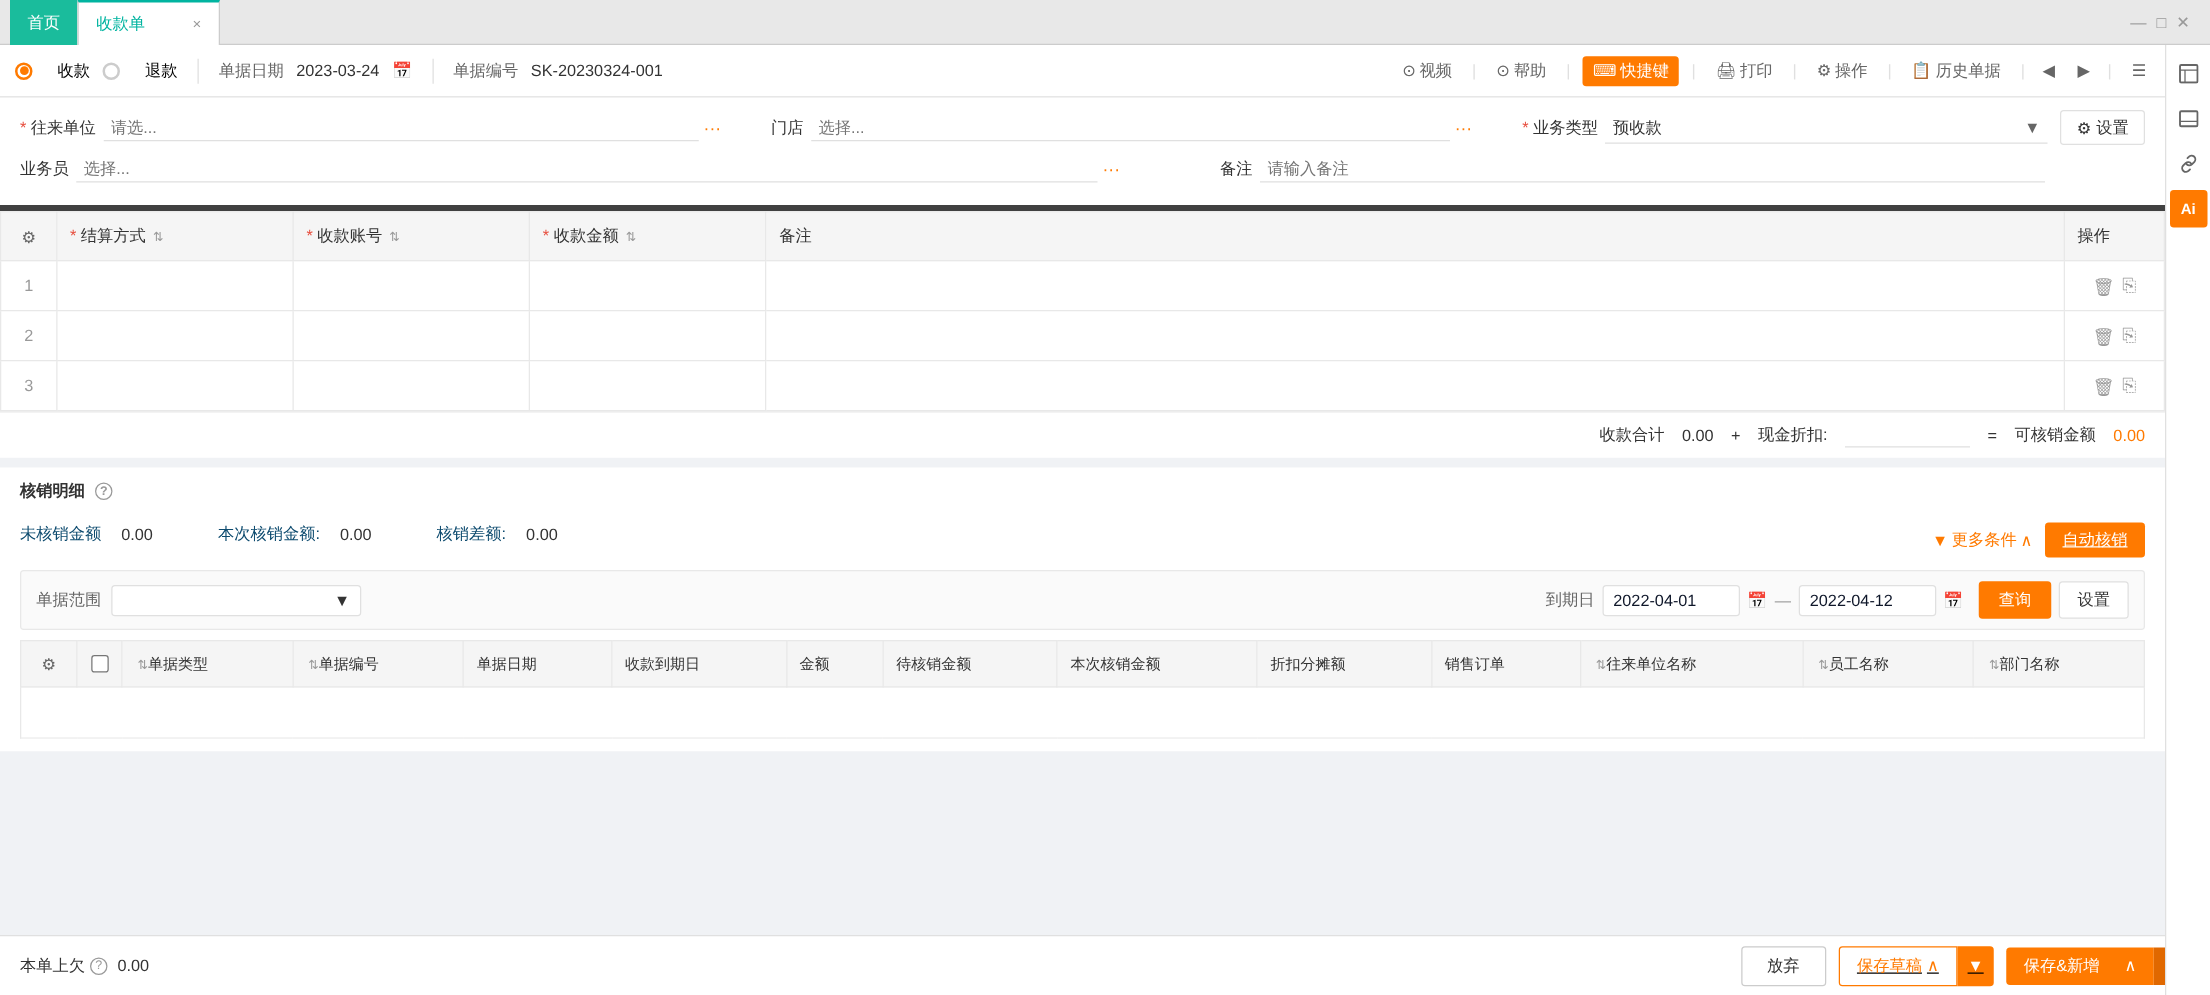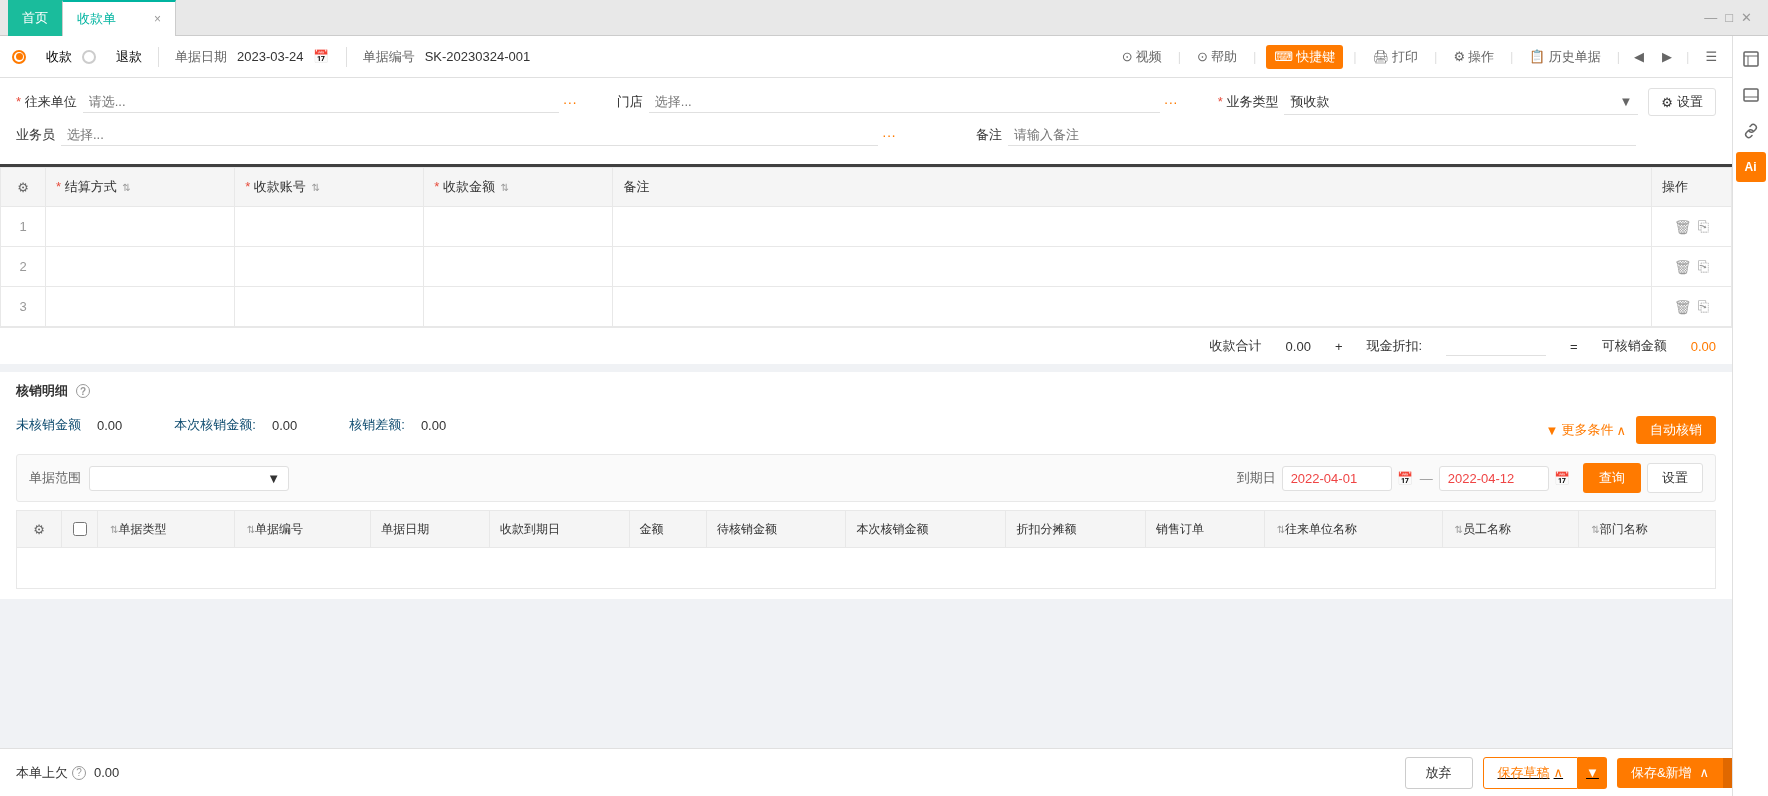--- a/index.html
+++ b/index.html
@@ -36,21 +36,21 @@
     .toolbar-sep { width: 1px; height: 20px; background: #e0e0e0; margin: 0 6px; }
     .toolbar-label { color: #666; }
     .toolbar-value { color: #333; font-weight: 500; }
     .toolbar-icon-btn { display: flex; align-items: center; gap: 3px; color: #666; cursor: pointer; padding: 2px 6px; border-radius: 3px; }
     .toolbar-icon-btn.orange { background: #ff7a00; color: #fff; border-radius: 3px; padding: 3px 8px; }
 
     .spacer { flex: 1; }
 
     
     .form-section {
-      background: #fff; padding: 10px 16px; border-bottom: 3px solid #404040;
+      background: #fff; padding: 10px 16px; border-bottom: 5px solid #404040;
     }
     .form-row { display: flex; align-items: center; gap: 0; margin-bottom: 8px; }
     .form-field { display: flex; align-items: center; flex: 1; }
     .form-label { color: #333; white-space: nowrap; margin-right: 6px; min-width: fit-content; }
     .form-label.required::before { content: '* '; color: #e74c3c; }
     .form-input {
       flex: 1; border: none; border-bottom: 1px solid #e0e0e0; outline: none;
       padding: 3px 6px; color: #999; font-size: 13px; background: transparent;
     }
     .more-btn { color: #ff7a00; cursor: pointer; margin-left: 4px; font-size: 14px; }
@@ -72,50 +72,50 @@
       height: 40px; vertical-align: middle;
     }
     td.row-num { color: #999; text-align: center; width: 40px; }
     .action-cell { display: flex; gap: 6px; align-items: center; justify-content: center; }
     .action-btn { cursor: pointer; color: #999; font-size: 14px; }
 
     
     .summary-row {
       display: flex; align-items: center; justify-content: flex-end;
       padding: 8px 16px; background: #fff; border-top: 1px solid #e8e8e8;
-      color: #333; gap: 24px; font-size: 13px;
+      color: #333; gap: 14px; font-size: 13px;
     }
     .summary-orange { color: #ff7a00; font-weight: 500; }
     .summary-input { border: none; border-bottom: 1px solid #e0e0e0; width: 100px; outline: none; padding: 2px 4px; }
 
     
     .verify-section { background: #fff; margin-top: 8px; padding: 10px 16px; }
     .verify-title { font-size: 15px; font-weight: bold; color: #333; display: flex; align-items: center; gap: 8px; margin-bottom: 8px; }
     .verify-tabs { display: flex; gap: 0; margin-bottom: 8px; }
     .verify-tab { padding: 3px 12px; cursor: pointer; color: #ff7a00; font-size: 13px; }
     .verify-tab.active { color: #ff7a00; }
     .verify-stats { display: flex; align-items: center; gap: 16px; margin-bottom: 10px; color: #333; }
     .verify-stat-label { color: #0c4a6e; }
     .verify-stat-value { color: #333; }
     .filter-btn { color: #ff7a00; cursor: pointer; display: flex; align-items: center; gap: 3px; }
     .auto-btn {
       background: #ff7a00; color: #fff; border: none; padding: 5px 14px;
-      border-radius: 3px; cursor: pointer; font-size: 13px;
+      border-radius: 3px; cursor: pointer; font-size: 13px; text-decoration: underline;
     }
 
     
     .verify-date-row {
       display: flex; align-items: center; gap: 12px; padding: 8px 12px;
       background: #fafafa; border: 1px solid #e8e8e8; border-radius: 3px;
       margin-bottom: 8px;
     }
     .date-field { display: flex; align-items: center; gap: 6px; }
     .date-input {
       border: 1px solid #e0e0e0; padding: 4px 8px; border-radius: 3px;
-      outline: none; color: #ef4444; font-size: 13px; width: 110px;
+      outline: none; color: #0f172a; font-size: 13px; width: 110px;
     }
     .date-sep { color: #999; }
     .date-label { color: #666; }
     .range-select { flex: 0 0 200px; border: 1px solid #e0e0e0; padding: 4px 8px; border-radius: 3px; color: #333; background: #fff; cursor: pointer; display: flex; align-items: center; justify-content: space-between; }
     .query-btn { background: #ff7a00; color: #fff; border: none; padding: 5px 16px; border-radius: 3px; cursor: pointer; }
     .setting-btn { background: #fff; color: #333; border: 1px solid #e0e0e0; padding: 5px 14px; border-radius: 3px; cursor: pointer; }
 
     
     .verify-table-wrapper { overflow-x: auto; }
     .verify-table { width: 100%; border-collapse: collapse; }
@@ -129,21 +129,21 @@
     .bottom-bar {
       position: fixed; bottom: 0; left: 0; right: 0;
       display: flex; align-items: center; background: #fff;
       border-top: 1px solid #e0e0e0; padding: 8px 16px; height: 48px;
       gap: 10px;
     }
     .bottom-label { color: #333; display: flex; align-items: center; gap: 4px; }
     .btn-abandon { background: #fff; border: 1px solid #ccc; padding: 6px 20px; border-radius: 3px; cursor: pointer; color: #333; font-size: 13px; }
     .btn-save-draft { background: #fff; border: 1px solid #ff7a00; color: #ff7a00; padding: 6px 14px; border-radius: 3px 0 0 3px; cursor: pointer; font-size: 13px; display: flex; align-items: center; gap: 4px; }
     .btn-save-draft-arrow { background: #ff7a00; color: #fff; border: none; padding: 6px 8px; border-radius: 0 3px 3px 0; cursor: pointer; }
-    .btn-save-new { background: #ff7a00; border: none; color: #fff; padding: 6px 14px; border-radius: 3px 0 0 3px; cursor: pointer; font-size: 13px; display: flex; align-items: center; gap: 8px; }
+    .btn-save-new { background: #ff7a00; border: none; color: #fff; padding: 6px 14px; border-radius: 3px 0 0 3px; cursor: pointer; font-size: 13px; display: flex; align-items: center; gap: 20px; }
     .btn-save-new-arrow { background: #e06800; color: #fff; border: none; padding: 6px 8px; border-radius: 0 3px 3px 0; cursor: pointer; }
 
     
     .right-sidebar {
       position: fixed; right: 0; top: 36px; bottom: 0; width: 36px;
       background: #fff; border-left: 1px solid #e0e0e0;
       display: flex; flex-direction: column; align-items: center; padding-top: 8px; gap: 6px;
     }
     .sidebar-icon { width: 30px; height: 30px; display: flex; align-items: center; justify-content: center; cursor: pointer; color: #666; border-radius: 3px; }
     .sidebar-icon.active { background: #ff7a00; color: #fff; }

